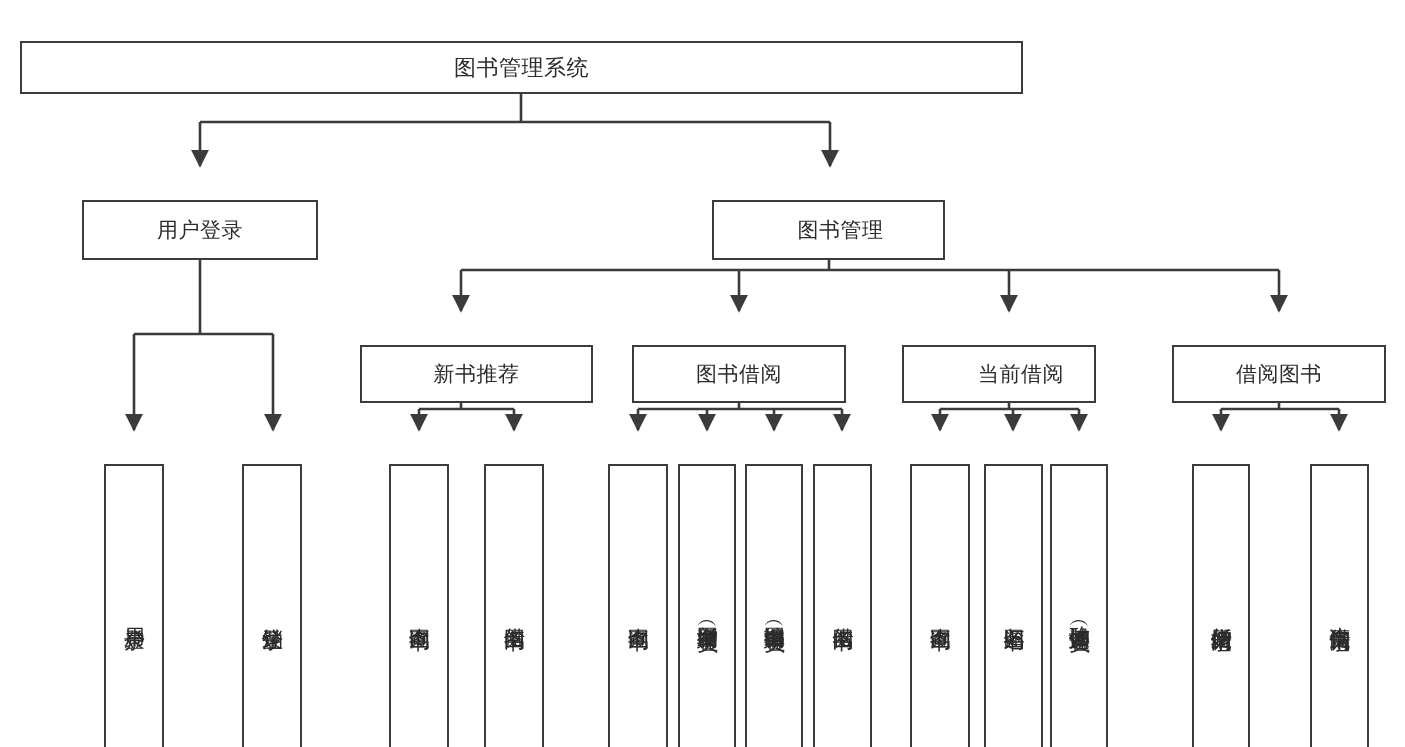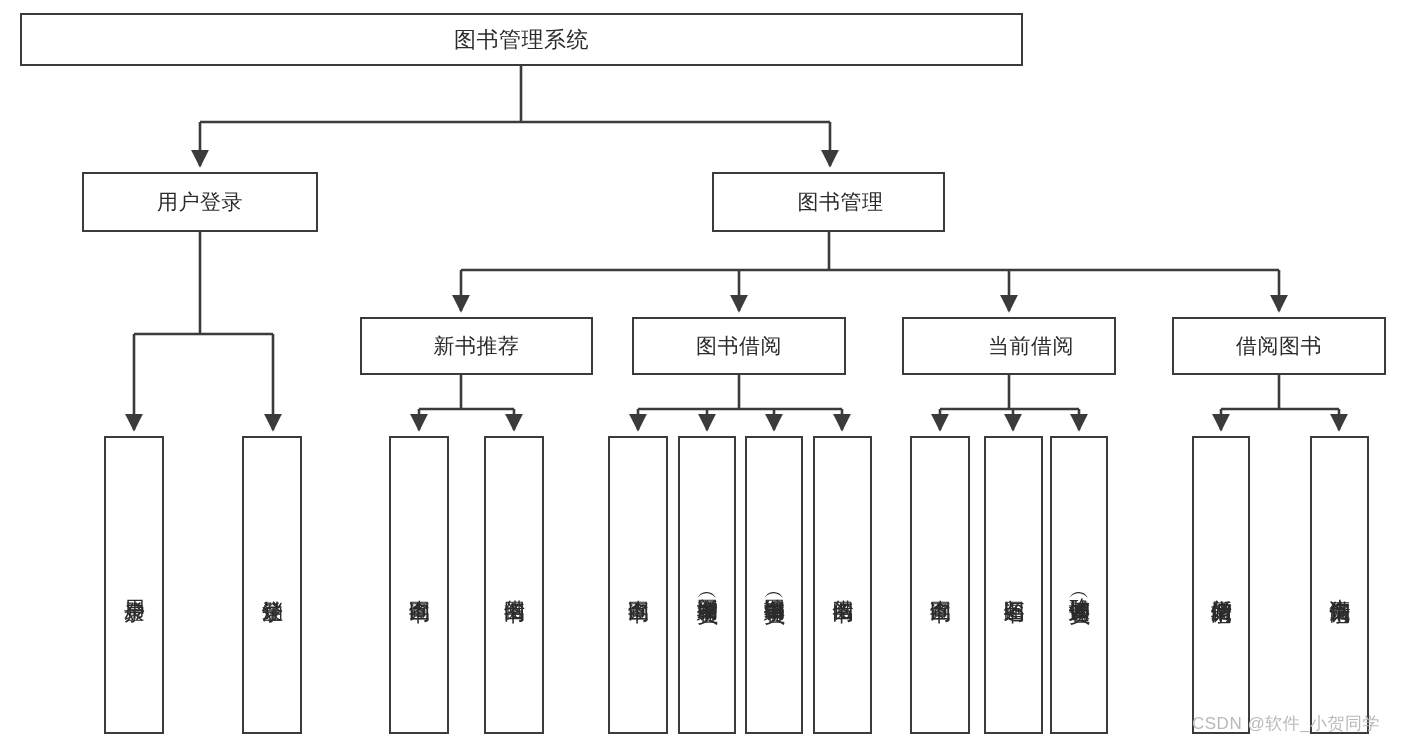--- a/index.html
+++ b/index.html
@@ -28,20 +28,21 @@
   .node {
     position: absolute;
     box-sizing: border-box;
     border: 2px solid #3b3b3b;
     background: #ffffff;
     display: flex;
     align-items: center;
     justify-content: center;
     color: #2b2b2b;
     text-align: center;
+    margin-top: 28px;
   }
   .node.horiz {
     font-size: 21px;
     letter-spacing: 0.5px;
   }
   .node.vert {
     writing-mode: vertical-rl;
     text-orientation: upright;
     font-size: 21px;
     line-height: 1.18;
@@ -130,21 +131,21 @@
   <div class="node horiz" style="left:712px; top:172px; width:233px; height:60px;padding-left:24px;">
     <span>图书管理</span>
   </div>
 
   <div class="node horiz" style="left:360px; top:317px; width:233px; height:58px;">
     <span>新书推荐</span>
   </div>
   <div class="node horiz" style="left:632px; top:317px; width:214px; height:58px;text-align:center;">
     <span>图书借阅</span>
   </div>
-  <div class="node horiz" style="left:902px; top:317px; width:214px; height:58px;padding-left:44px;">
+  <div class="node horiz" style="left:902px; top:317px; width:194px; height:58px;padding-left:44px;">
     <span>当前借阅</span>
   </div>
   <div class="node horiz" style="left:1172px; top:317px; width:214px; height:58px;">
     <span>借阅图书</span>
   </div>
 
   <div class="node vert" style="left:104px; top:436px; width:60px; height:298px;">
     <span class="vtext">用户登录</span>
   </div>
   <div class="node vert" style="left:242px; top:436px; width:60px; height:298px;">
@@ -177,15 +178,14 @@
   <div class="node vert" style="left:1050px; top:436px; width:58px; height:298px;">
     <span class="vtext">确认归还（管理员）</span>
   </div>
   <div class="node vert" style="left:1192px; top:436px; width:58px; height:298px;">
     <span class="vtext">新增借阅记录</span>
   </div>
   <div class="node vert" style="left:1310px; top:436px; width:59px; height:298px;">
     <span class="vtext">查询借阅记录</span>
   </div>
 
-  <div class="watermark" style="left:1192px; top:712px;">CSDN @软件_小贺同学</div>
 
 </div>
 
 </body></html>

